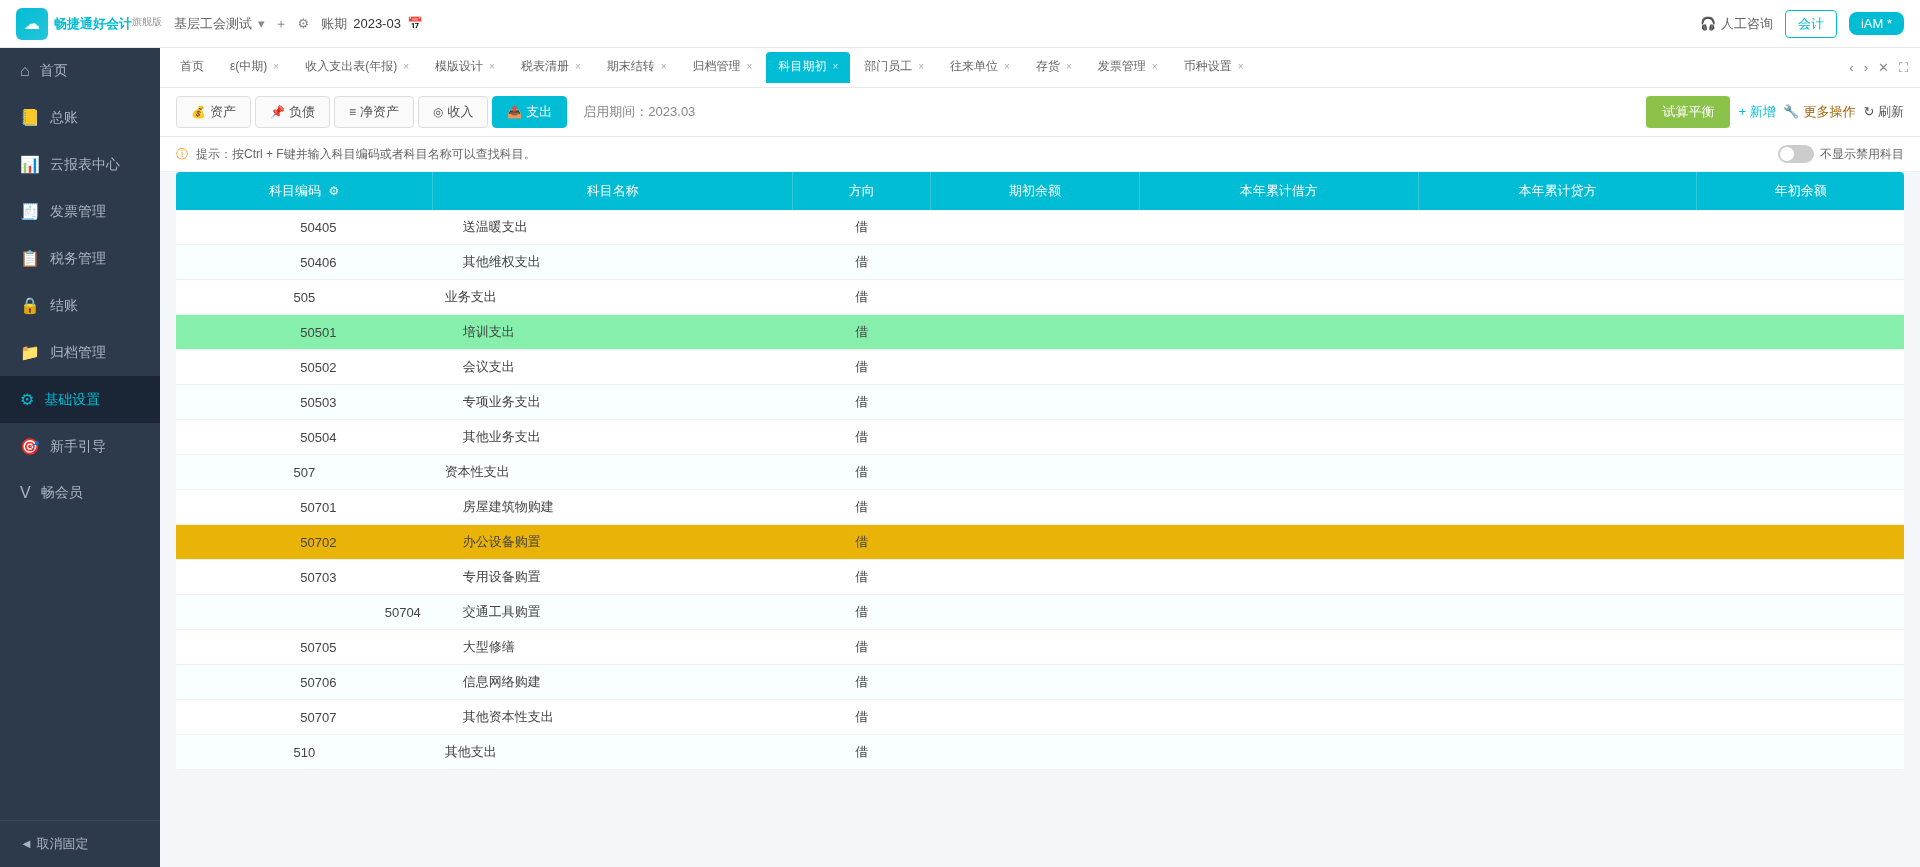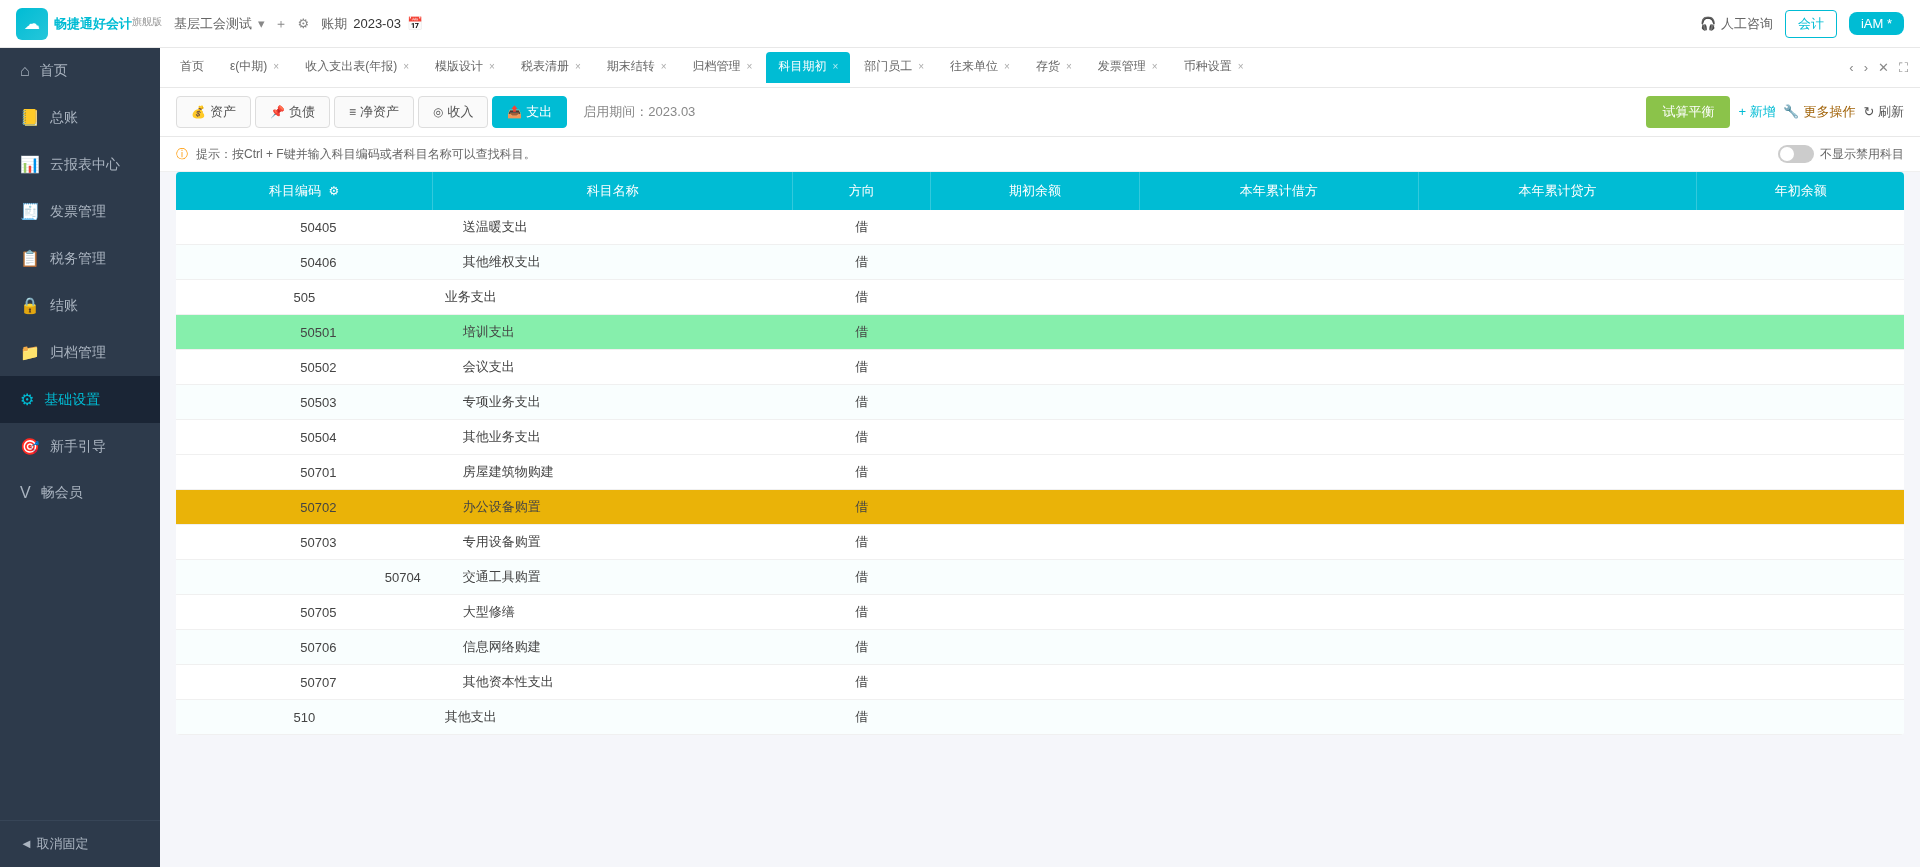--- a/index.html
+++ b/index.html
@@ -351,20 +351,29 @@
               </tr>
               <tr style="background: rgb(255, 255, 255);">
                 <td style="text-align: center; padding-left: 40px;">50504</td>
                 <td style="text-align: left; padding-left: 30px;">其他业务支出</td>
                 <td>借</td>
                 <td></td>
                 <td></td>
                 <td></td>
                 <td></td>
               </tr>
+              <tr style="background: rgb(249, 254, 254);">
+                <td style="text-align: center; padding-left: 12px;">507</td>
+                <td style="text-align: left; padding-left: 12px;">资本性支出</td>
+                <td>借</td>
+                <td></td>
+                <td></td>
+                <td></td>
+                <td></td>
+              </tr>
               <tr style="background: rgb(255, 255, 255);">
                 <td style="text-align: center; padding-left: 40px;">50701</td>
                 <td style="text-align: left; padding-left: 30px;">房屋建筑物购建</td>
                 <td>借</td>
                 <td></td>
                 <td></td>
                 <td></td>
                 <td></td>
               </tr>
               <tr style="background: #eab308;">

